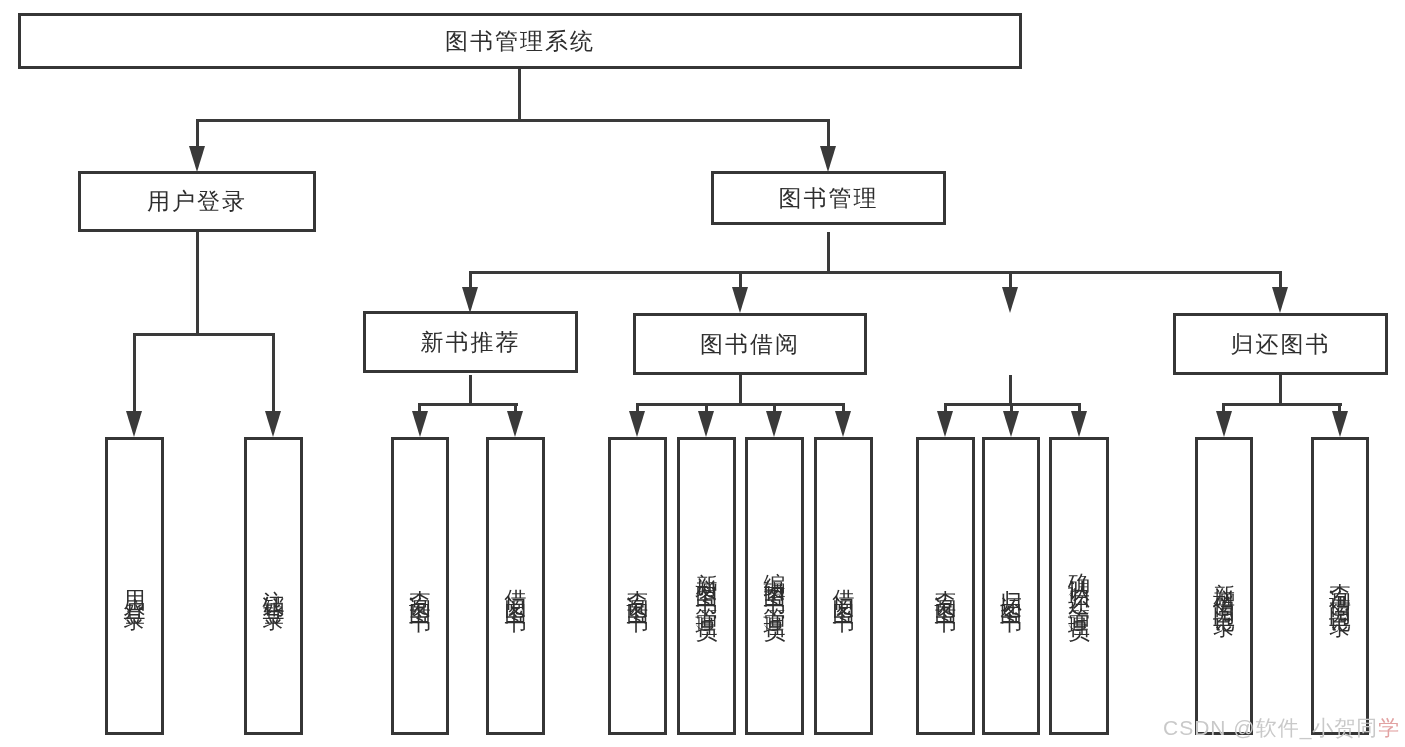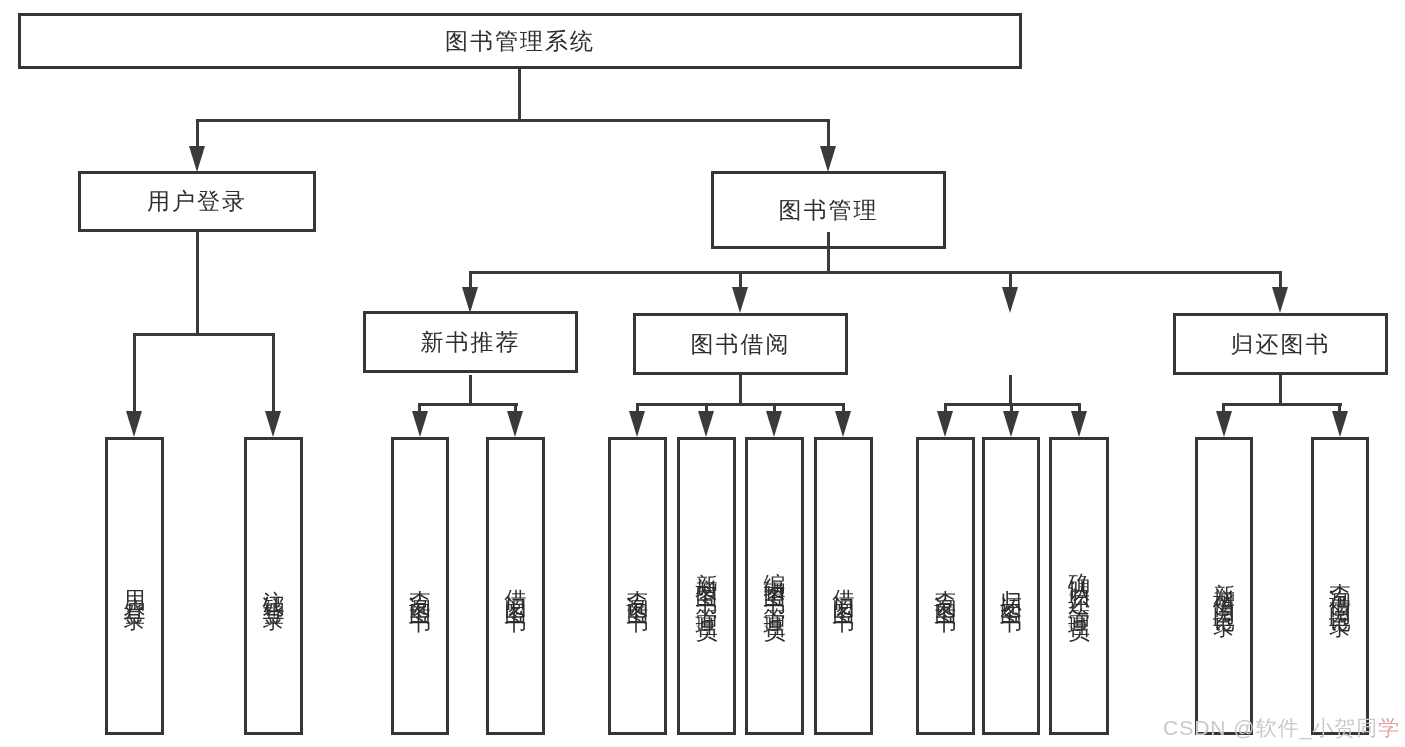--- a/index.html
+++ b/index.html
@@ -68,21 +68,21 @@
   <div class="vline" style="left:518px; top:69px; height:53px;"></div>
   <div class="hline" style="left:196px; top:119px; width:634px;"></div>
   <div class="vline" style="left:196px; top:119px; height:30px;"></div>
   <div class="arrow" style="left:189px; top:146px;"></div>
   <div class="vline" style="left:827px; top:119px; height:30px;"></div>
   <div class="arrow" style="left:820px; top:146px;"></div>
 
   <div class="box h" style="left:78px; top:171px; width:238px; height:61px;">
     <span>用户登录</span>
   </div>
-  <div class="box h" style="left:711px; top:171px; width:235px; height:78px;">
+  <div class="box h" style="left:711px; top:171px; width:235px; height:54px;">
     <span>图书管理</span>
   </div>
 
   <div class="vline" style="left:196px; top:232px; height:104px;"></div>
   <div class="hline" style="left:133px; top:333px; width:142px;"></div>
   <div class="vline" style="left:133px; top:333px; height:80px;"></div>
   <div class="arrow" style="left:126px; top:411px;"></div>
   <div class="vline" style="left:272px; top:333px; height:80px;"></div>
   <div class="arrow" style="left:265px; top:411px;"></div>
 
@@ -93,21 +93,21 @@
   <div class="vline" style="left:739px; top:271px; height:18px;"></div>
   <div class="arrow" style="left:732px; top:287px;"></div>
   <div class="vline" style="left:1009px; top:271px; height:18px;"></div>
   <div class="arrow" style="left:1002px; top:287px;"></div>
   <div class="vline" style="left:1279px; top:271px; height:18px;"></div>
   <div class="arrow" style="left:1272px; top:287px;"></div>
 
   <div class="box h" style="left:363px; top:311px; width:215px; height:62px;">
     <span>新书推荐</span>
   </div>
-  <div class="box h" style="left:633px; top:313px; width:215px; height:62px;">
+  <div class="box h" style="left:633px; top:313px; width:234px; height:62px;">
     <span>图书借阅</span>
   </div>
   <div class="box h" style="left:1173px; top:313px; width:215px; height:62px;">
     <span>归还图书</span>
   </div>
 
   <div class="vline" style="left:469px; top:375px; height:31px;"></div>
   <div class="hline" style="left:419px; top:403px; width:99px;"></div>
   <div class="vline" style="left:418px; top:403px; height:12px;"></div>
   <div class="arrow" style="left:412px; top:411px;"></div>

